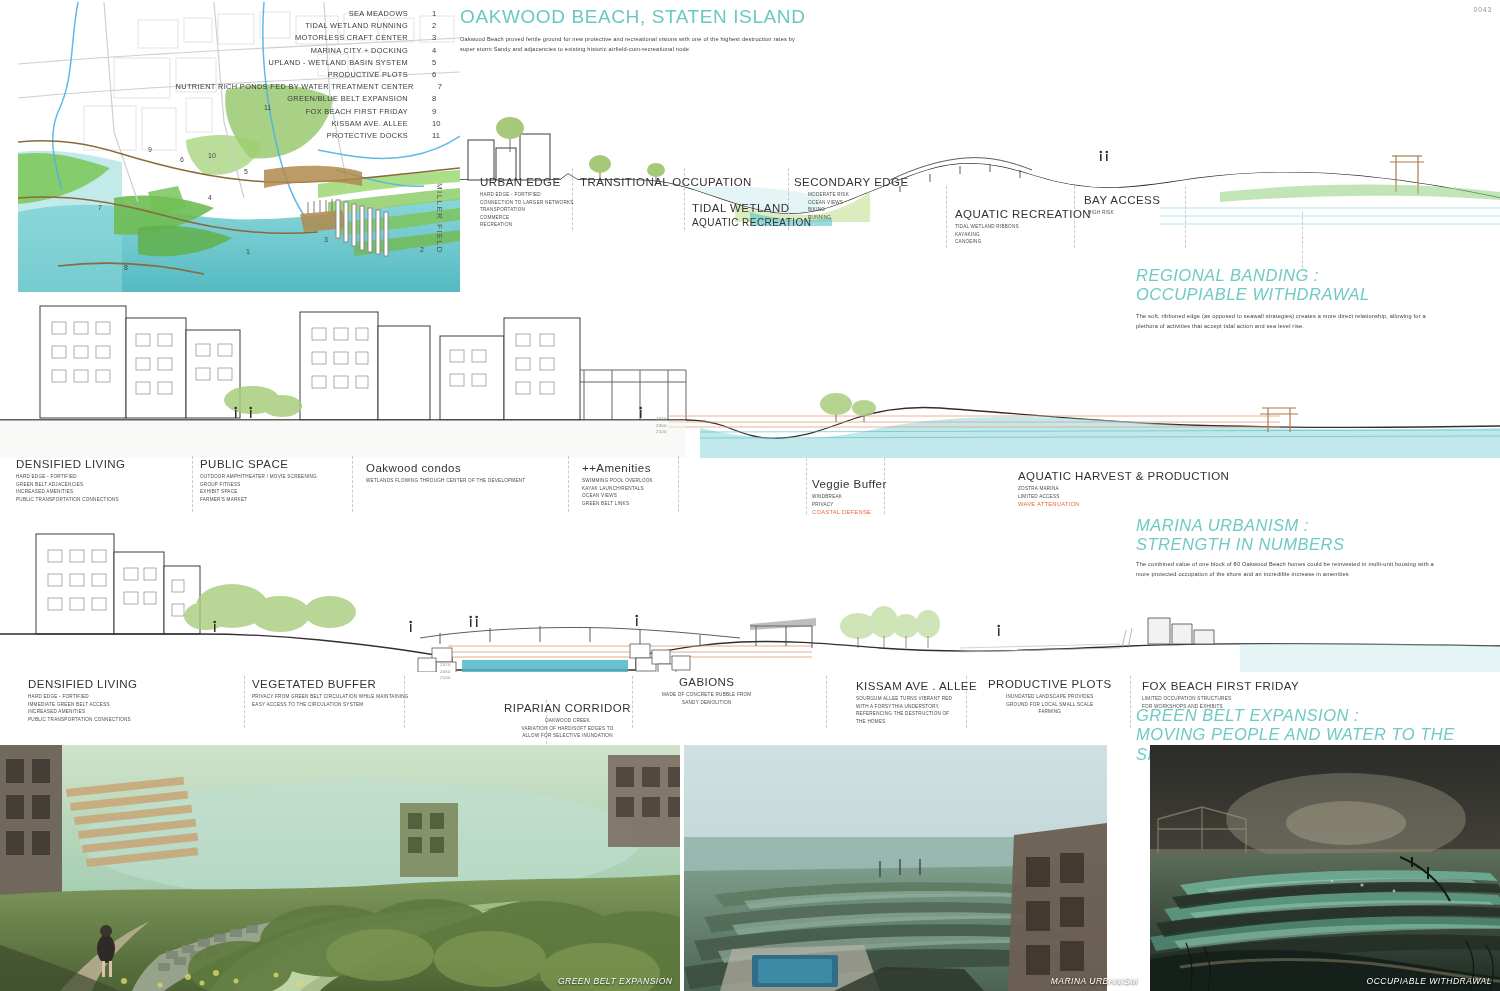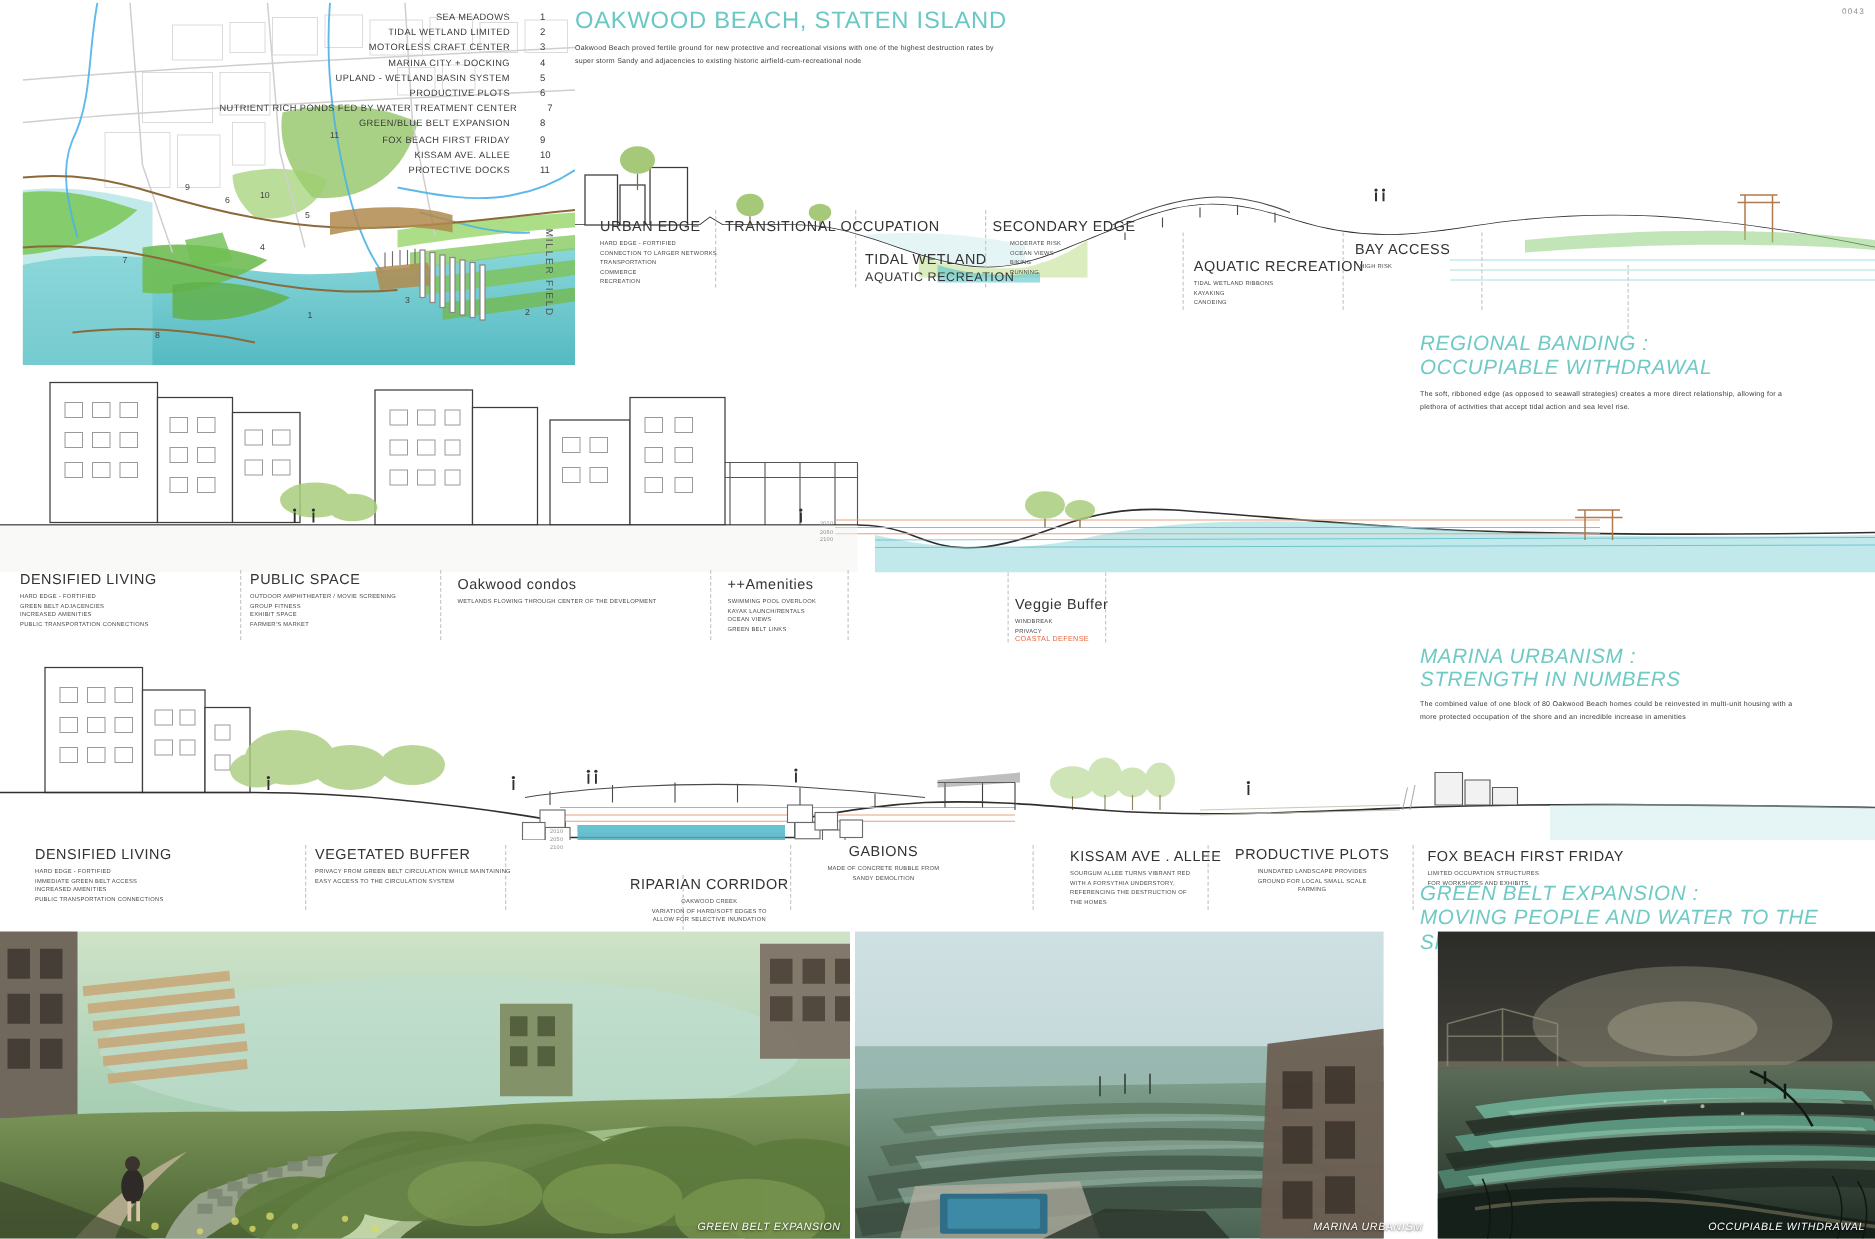--- a/index.html
+++ b/index.html
@@ -164,21 +164,21 @@
     </svg>
   </div>
   <div class="miller">MILLER FIELD</div>
 
   <div class="legend">
     <div class="row">
         <span class="lbl">SEA MEADOWS</span>
         <span class="num">1</span>
       </div>
     <div class="row">
-        <span class="lbl">TIDAL WETLAND LIMITED</span>
+        <span class="lbl">TIDAL WETLAND RUNNING</span>
         <span class="num">2</span>
       </div>
     <div class="row">
         <span class="lbl">MOTORLESS CRAFT CENTER</span>
         <span class="num">3</span>
       </div>
     <div class="row">
         <span class="lbl">MARINA CITY + DOCKING</span>
         <span class="num">4</span>
       </div>
@@ -494,20 +494,26 @@
     <div class="sec-sub">GREEN BELT LINKS</div>
   </div>
 
   <div class="callout" style="left:812px; top:462px;margin-top:16px;">
     <div class="sec-title">Veggie Buffer</div>
     <div class="sec-sub">WINDBREAK</div>
     <div class="sec-sub">PRIVACY</div>
     <div class="sec-sub orange" style="font-size:5.8px">COASTAL DEFENSE</div>
   </div>
 
+  <div class="callout" style="left:1018px; top:470px;">
+    <div class="sec-title">AQUATIC HARVEST &amp; PRODUCTION</div>
+    <div class="sec-sub">ZOSTRA MARINA</div>
+    <div class="sec-sub">LIMITED ACCESS</div>
+    <div class="sec-sub orange" style="font-size:5.8px">WAVE ATTENUATION</div>
+  </div>
 
   <div style="position:absolute; left:1136px; top:516px; width:300px;">
     <div class="teal-head">MARINA URBANISM :</div>
     <div class="teal-head">STRENGTH IN NUMBERS</div>
     <div class="body-txt" style="margin-top:4px;">The combined value of one block of 80 Oakwood Beach homes could be reinvested in multi-unit housing with a more protected occupation of the shore and an incredible increase in amenities</div>
   </div>
 
   <div class="sect" style="left:0px; top:520px; width:1500px; height:152px;">
     <svg width="1500" height="152" viewBox="0 0 1500 152">
 

